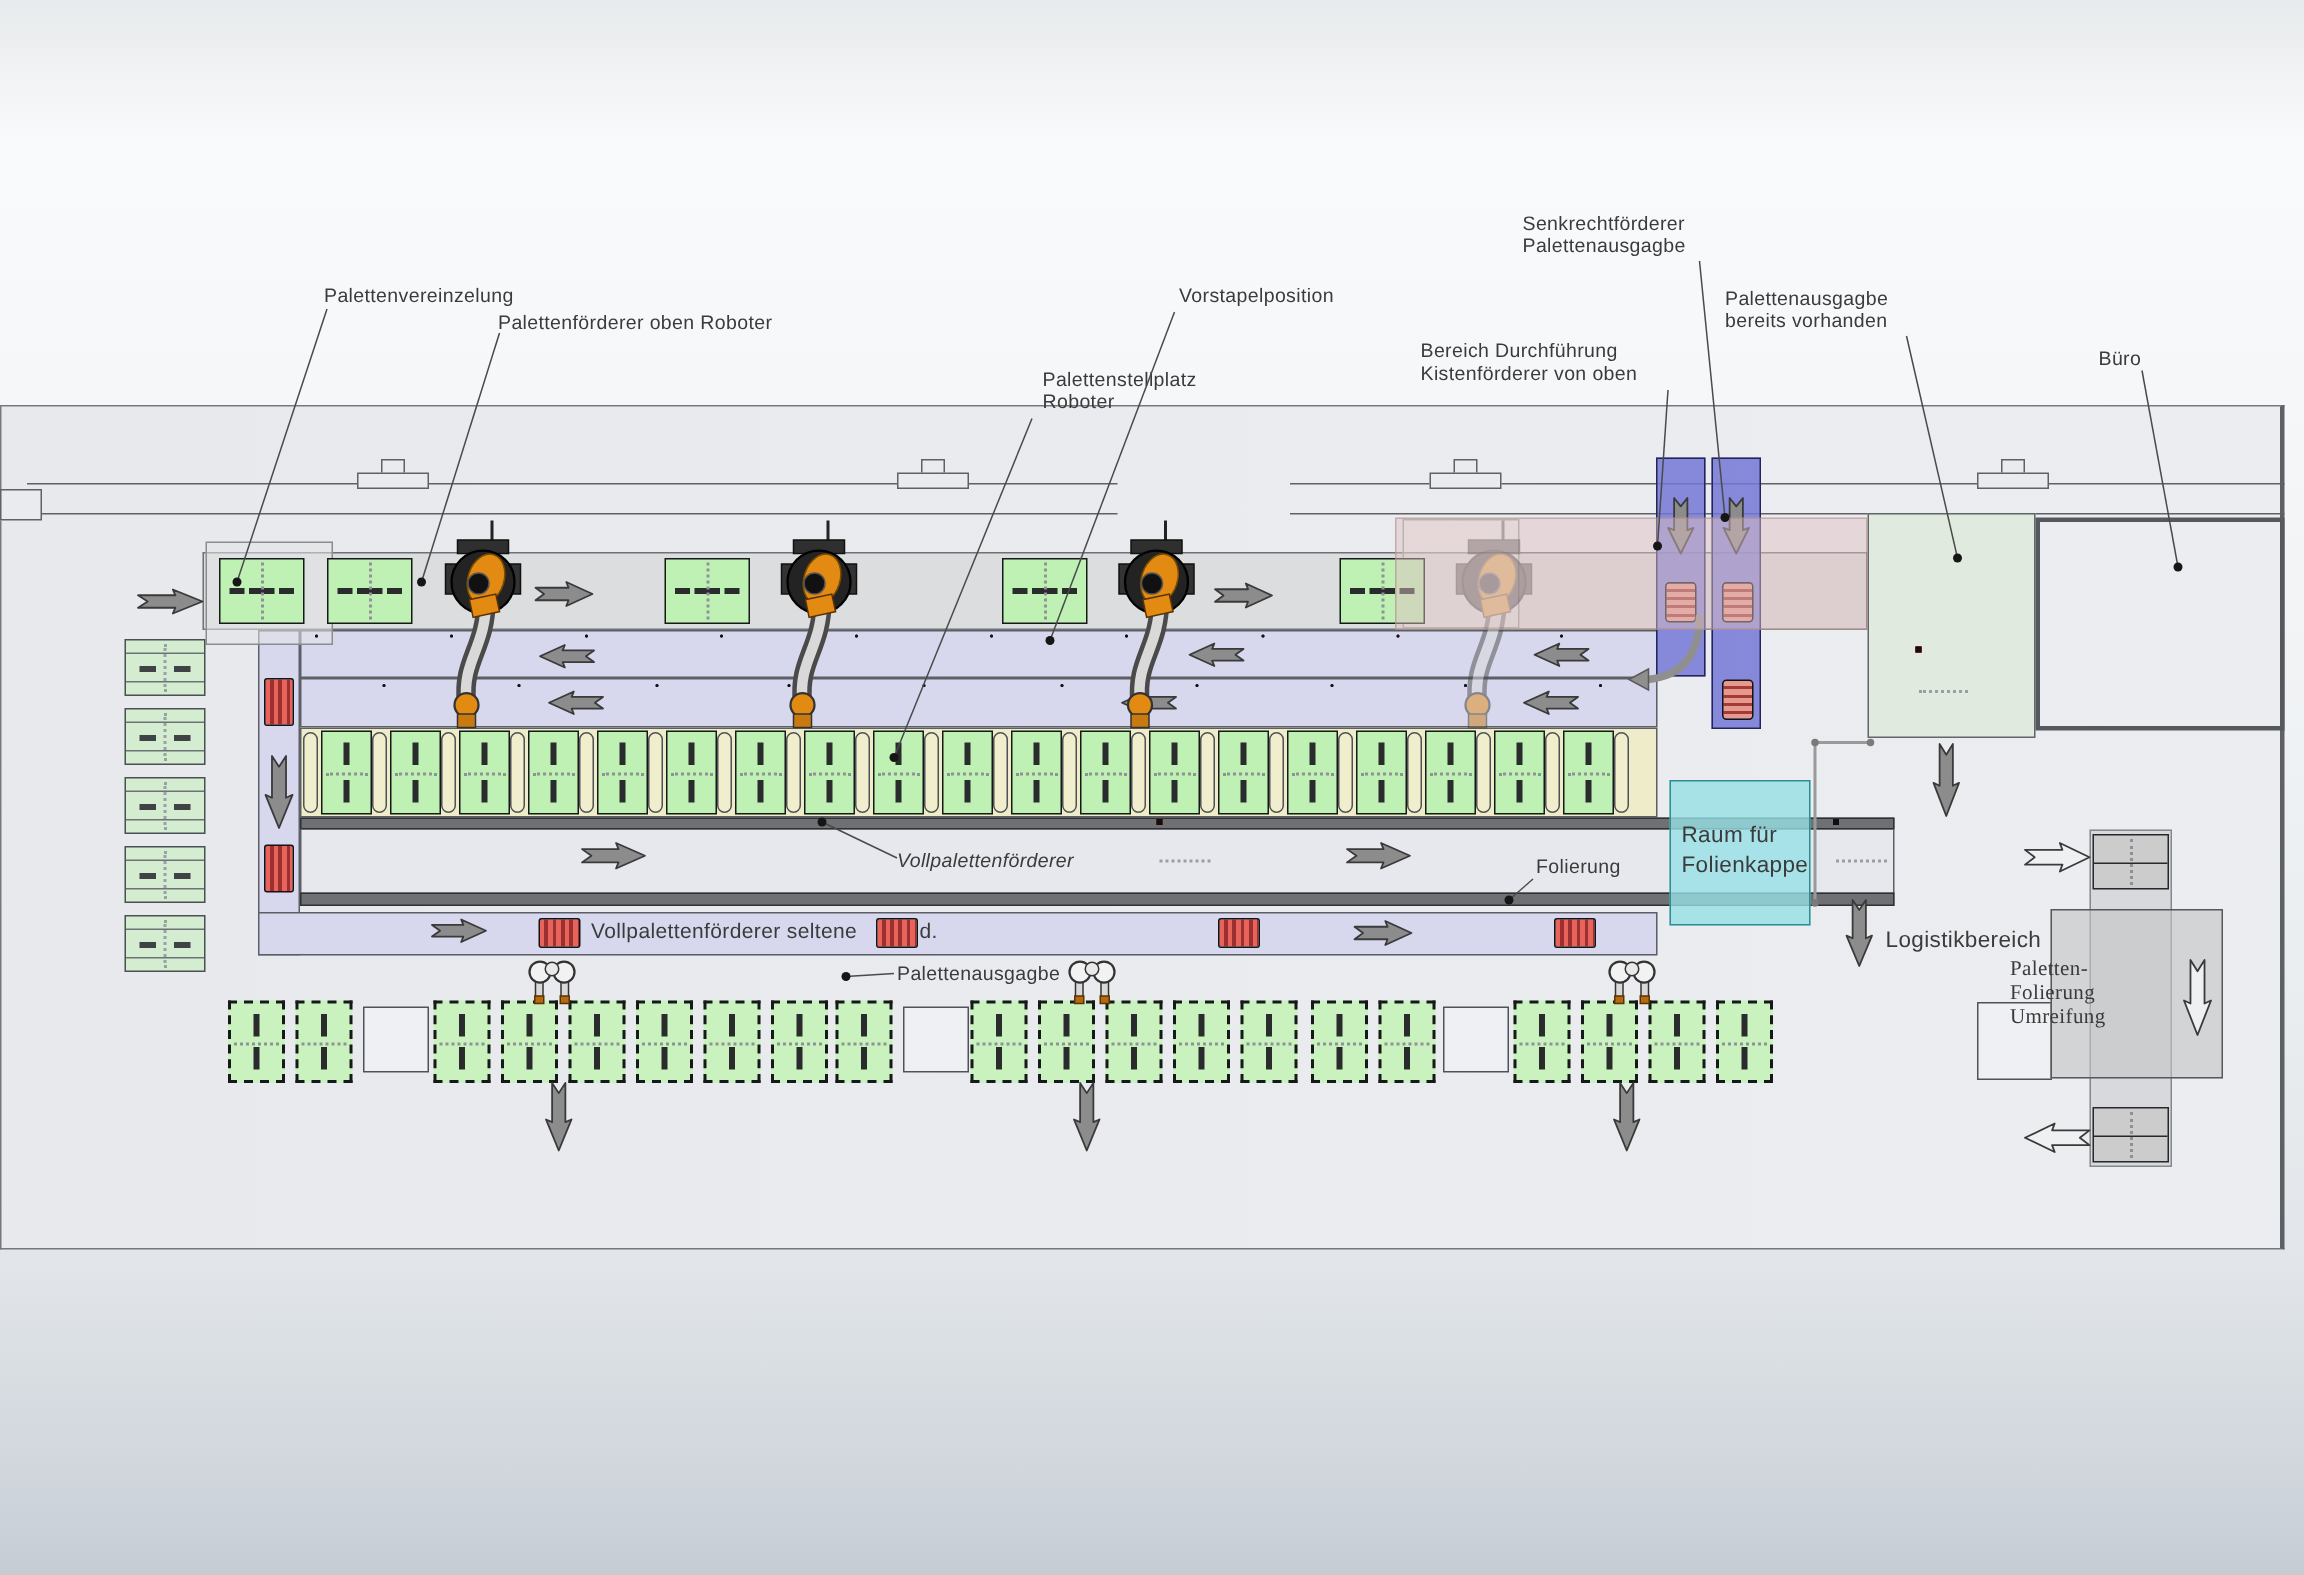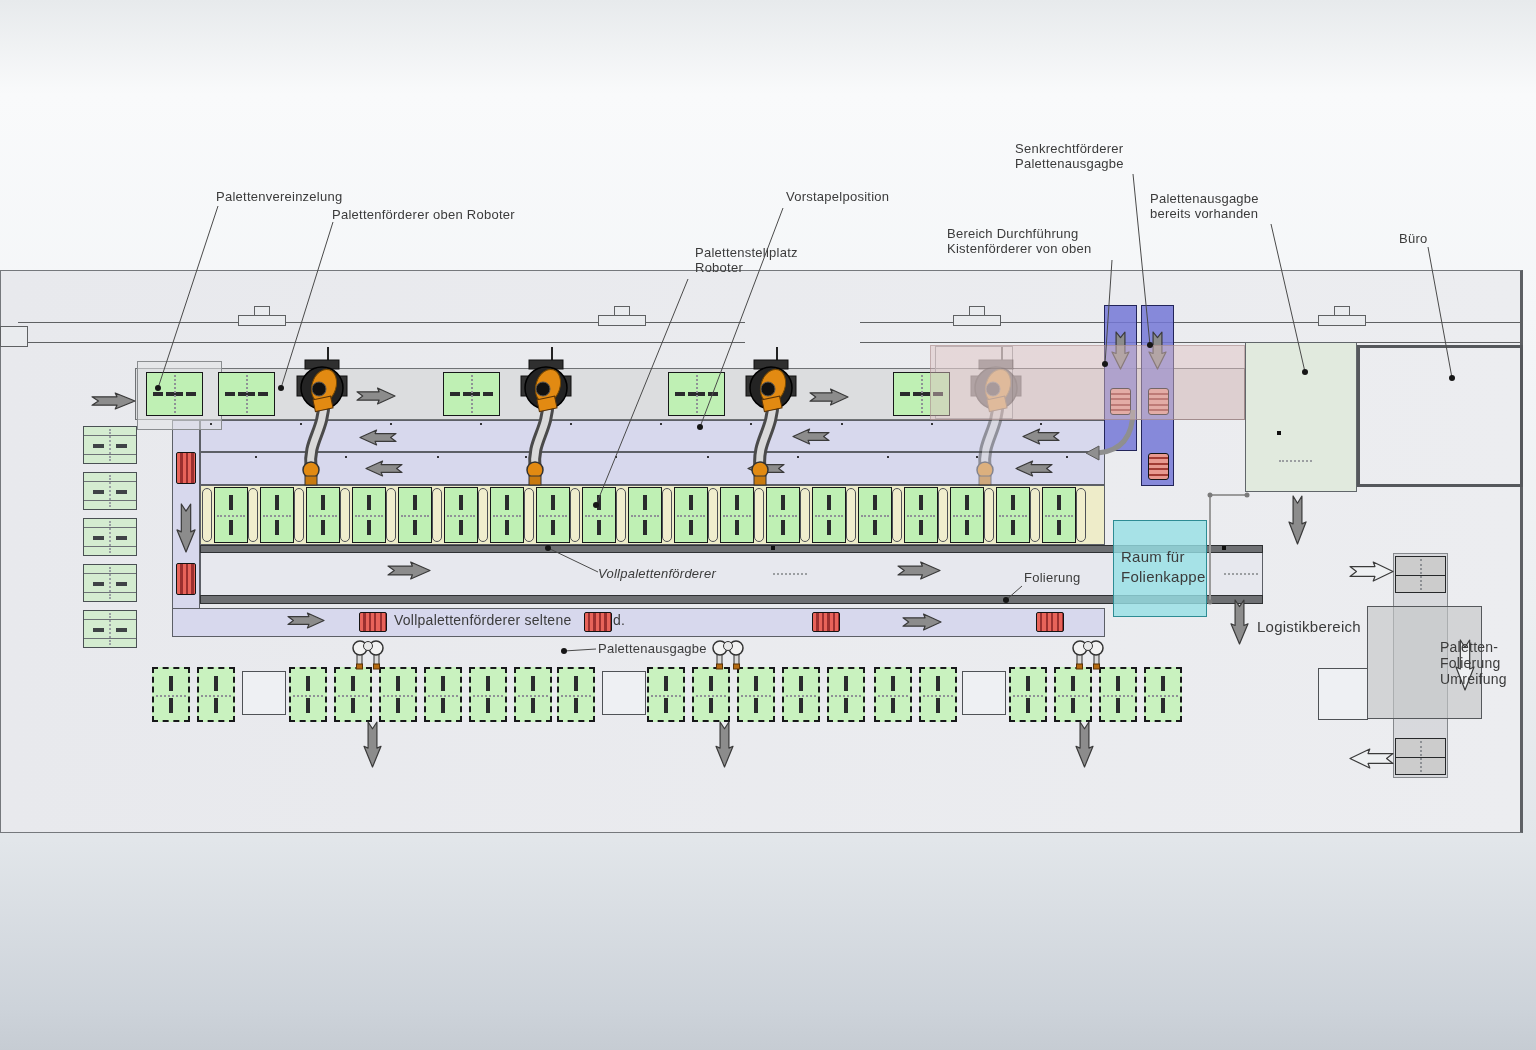--- a/index.html
+++ b/index.html
@@ -22,21 +22,21 @@
   #lbl-senkrecht{left:1015px;top:141px;}
   #lbl-ausgabe{left:1150px;top:191px;}
   #lbl-buero{left:1399px;top:231px;}
   #lbl-vollpalett{left:598px;top:566px;font-style:italic;}
   #lbl-schutzzaun{left:1024px;top:570px;}
   #lbl-raum{left:1121px;top:547px;line-height:20px;}
   #lbl-kisten1{left:394px;top:612px;}
   #lbl-kisten2{left:613px;top:612px;}
   #lbl-handstapel{left:598px;top:641px;}
   #lbl-logistik{left:1257px;top:617px;}
-  #lbl-folie{left:1440px;top:639px;}
+  #lbl-folie{left:1340px;top:639px;font-family:Liberation Serif, serif;}
   
   .floor{background:linear-gradient(90deg,#e8e9ed,#ecedf0);border:1.5px solid #75787c;border-right:3px solid #5d6064;}
   .wallband{border-top:1.5px solid var(--wall-line,#5f6163);border-bottom:1.5px solid var(--wall-line,#5f6163);}
   .bump{background:#e9ebee;border:1.5px solid var(--wall-line,#5f6163);}
   .topband{background:var(--band-gray,#dcdddf);border:1px solid #6f7275;}
   .box-outline{border:1.5px solid #8a8d90;background:rgba(226,227,229,.55);}
   .ghost-outline{border:1px solid #9fa2a5;background:rgba(237,237,239,.3);}
   .row{background:var(--lavender,#d7d8ed);border:1px solid #5c5f66;}
   .cream-row{background:var(--cream,#eeecc9);border:1px solid #5c5f66;}
   .sep{background:#f0eecd;border:1.5px solid #4f5257;border-radius:5px;}

